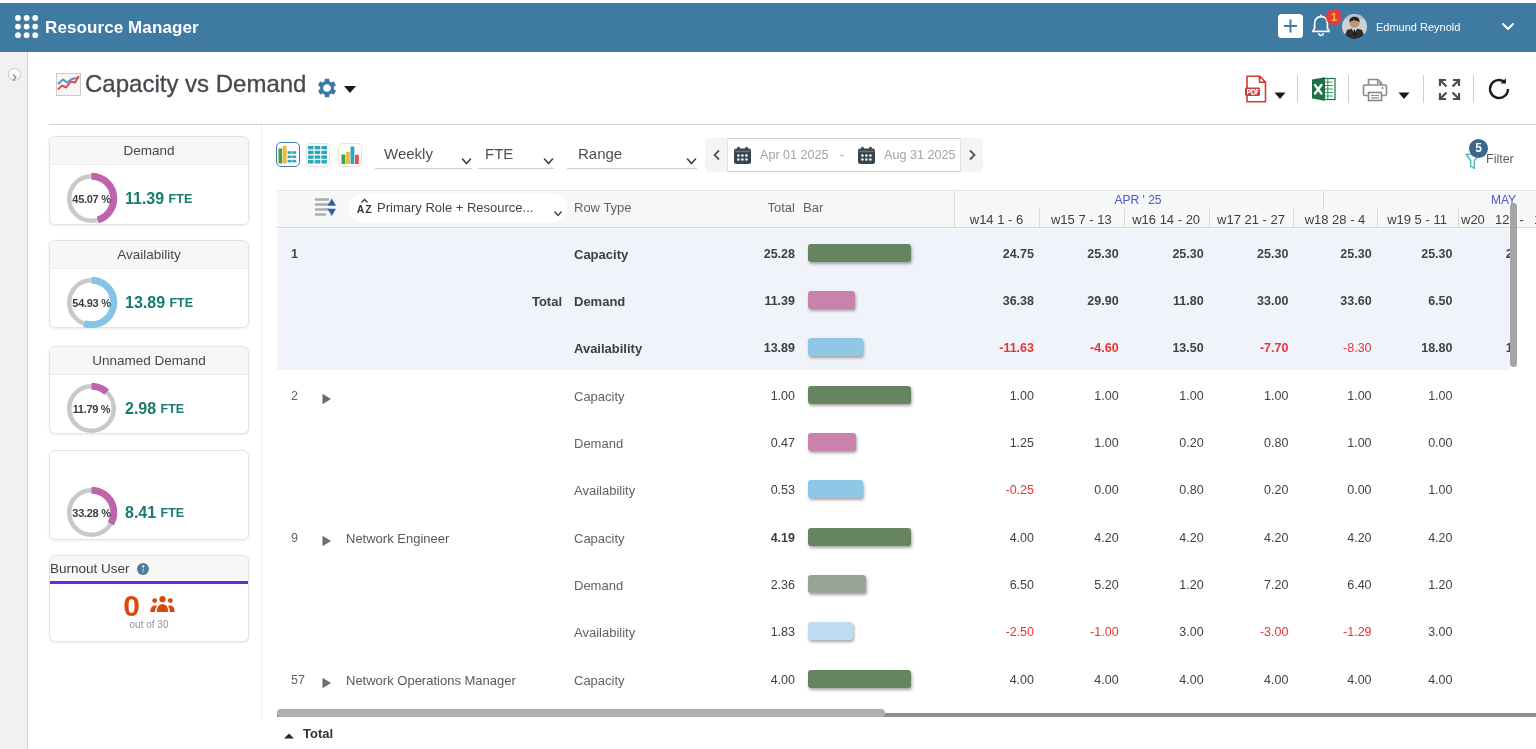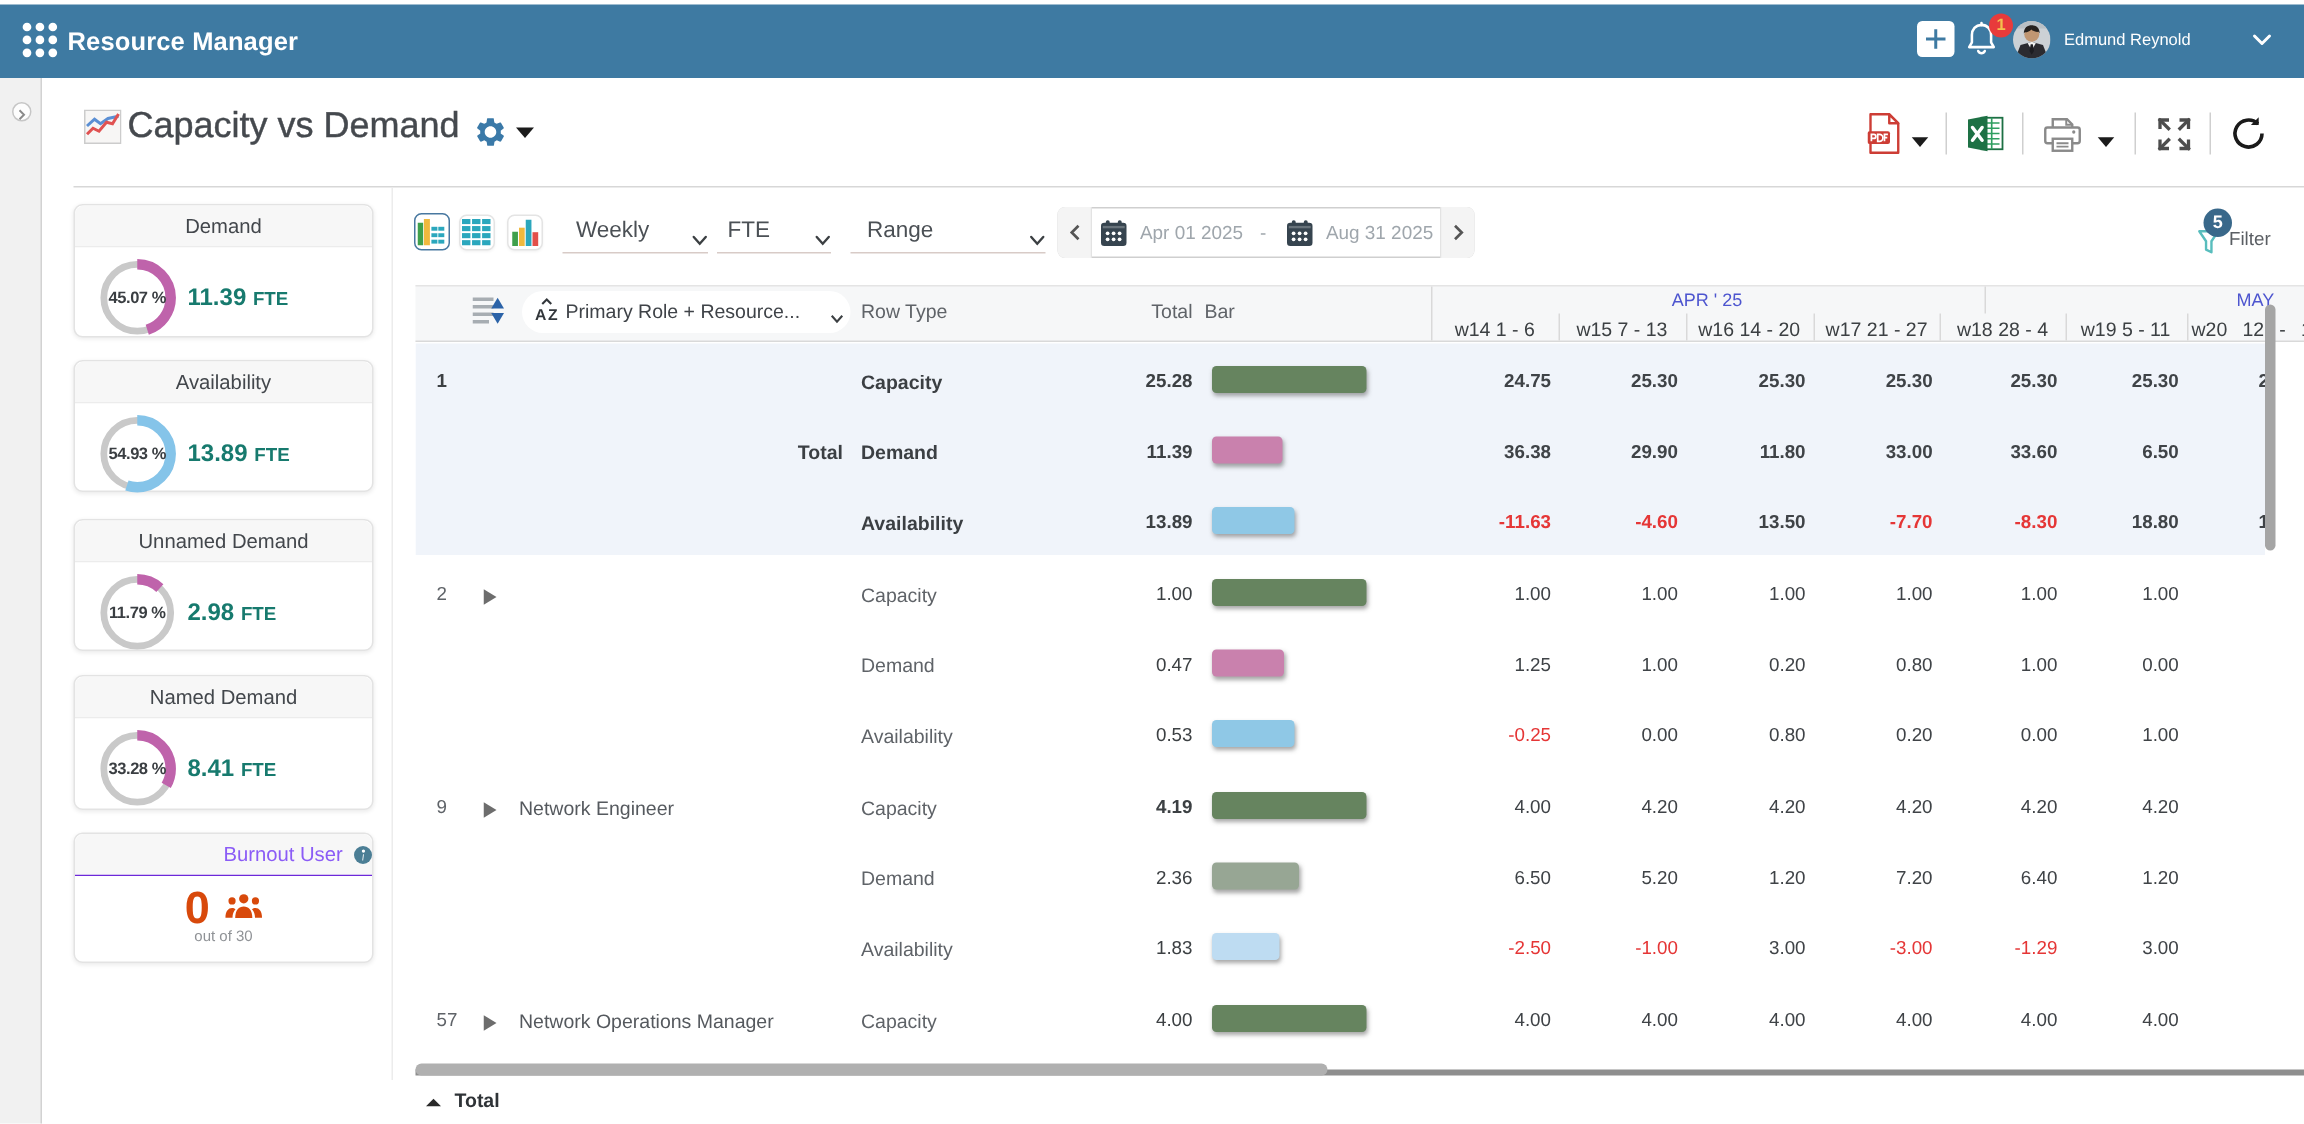--- a/index.html
+++ b/index.html
@@ -140,30 +140,29 @@
 <div class="card" style="top:346px;height:88px;">
     <div class="chd">Unnamed Demand</div>
     <div style="position:absolute;left:15px;top:35px;width:53px;height:53px;"><svg width="53" height="53" viewBox="0 0 53 53">
         <circle cx="26.5" cy="26.5" r="22.3" fill="none" stroke="#c9c9c9" stroke-width="4.5"></circle>
         <circle cx="26.5" cy="26.5" r="22.3" fill="none" stroke="#bf63ab" stroke-width="7" stroke-dasharray="16.52 140.12" transform="rotate(-90 26.5 26.5)" stroke-linecap="butt"></circle>
       </svg></div>
     <div style="position:absolute;left:15px;top:35px;width:53px;height:53px;display:flex;align-items:center;justify-content:center;font-size:11px;font-weight:bold;color:#3a3e42;letter-spacing:-0.3px;">11.79 %</div>
     <div style="position:absolute;left:75px;top:35px;width:118px;height:53px;display:flex;align-items:center;color:#177a6e;font-weight:bold;font-size:16px;white-space:nowrap;">2.98&nbsp;<span style="font-size:12.5px;">FTE</span></div>
   </div>
 <div class="card" style="top:450px;height:90px;">
-    <div class="chd">Named Demand</div>
     <div style="position:absolute;left:15px;top:35px;width:53px;height:53px;"><svg width="53" height="53" viewBox="0 0 53 53">
         <circle cx="26.5" cy="26.5" r="22.3" fill="none" stroke="#c9c9c9" stroke-width="4.5"></circle>
         <circle cx="26.5" cy="26.5" r="22.3" fill="none" stroke="#bf63ab" stroke-width="7" stroke-dasharray="46.63 140.12" transform="rotate(-90 26.5 26.5)" stroke-linecap="butt"></circle>
       </svg></div>
     <div style="position:absolute;left:15px;top:35px;width:53px;height:53px;display:flex;align-items:center;justify-content:center;font-size:11px;font-weight:bold;color:#3a3e42;letter-spacing:-0.3px;">33.28 %</div>
     <div style="position:absolute;left:75px;top:35px;width:118px;height:53px;display:flex;align-items:center;color:#177a6e;font-weight:bold;font-size:16px;white-space:nowrap;">8.41&nbsp;<span style="font-size:12.5px;">FTE</span></div>
   </div>
 <div class="card" style="top:555px;height:87px;">
-    <div style="position:absolute;left:0px;top:0px;width:198px;height:28px;background:#f7f7f7;border-bottom:1px solid #6d28d9;border-radius:6px 6px 0 0;display:flex;align-items:center;justify-content:flex-end;font-size:13.5px;color:#8b5cf6;font-weight:500;">Burnout User&nbsp;&nbsp;<svg style="vertical-align:-2px" width="12" height="12" viewBox="0 0 12 12">
+    <div style="position:absolute;left:0px;top:0px;width:198px;height:28px;background:#f7f7f7;border-bottom:3px solid #6d28d9;border-radius:6px 6px 0 0;display:flex;align-items:center;justify-content:flex-start;font-size:13.5px;color:#404040;font-weight:500;">Burnout User&nbsp;&nbsp;<svg style="vertical-align:-2px" width="12" height="12" viewBox="0 0 12 12">
         <circle cx="6" cy="6" r="6" fill="#4b7e95"></circle>
         <circle cx="6.3" cy="3.4" r="1.1" fill="#fff"></circle>
         <path d="M6 5.5 L6.6 5.5 L6.1 9.6 L5.5 9.6 Z" fill="#fff"></path>
       </svg></div>
     <div style="position:absolute;left:0px;top:33px;width:198px;height:26px;text-align:center;"><span style="font-size:30px;font-weight:800;color:#d8490b;vertical-align:middle;">0</span><span style="display:inline-block;width:10px;"></span><span style="vertical-align:middle;display:inline-block;"><svg width="25" height="18" viewBox="0 0 25 18" fill="#d8490b">
           <circle cx="12.5" cy="4.2" r="3.1"></circle>
           <path d="M6.8 17 C6.8 11.5 9.3 9.3 12.5 9.3 C15.7 9.3 18.2 11.5 18.2 17 Z"></path>
           <circle cx="4.7" cy="5.6" r="2.4"></circle>
           <path d="M0.3 16.9 C0.3 12.6 2.2 10.4 4.7 10.4 C5.6 10.4 6.4 10.7 7 11.2 C5.7 12.6 5 14.6 5 16.9 Z"></path>
           <circle cx="20.3" cy="5.6" r="2.4"></circle>
@@ -325,21 +324,21 @@
     <div class="num" style="left:1208.7px;top:278px;width:79.7px;line-height:47px;font-weight:bold;color:#3f4347;">33.00</div>
     <div class="num" style="left:1293.4px;top:278px;width:78.2px;line-height:47px;font-weight:bold;color:#3f4347;">33.60</div>
     <div class="num" style="left:1376.6px;top:278px;width:75.9px;line-height:47px;font-weight:bold;color:#3f4347;">6.50</div>
     <div style="position:absolute;left:574px;top:325px;width:110px;height:47px;font-size:13px;font-weight:bold;color:#3b3f43;line-height:47px;">Availability</div>
     <div class="num" style="left:715px;top:325px;width:80px;line-height:47px;font-weight:bold;color:#3c4043;">13.89</div>
     <div class="bar" style="left:808px;top:337.5px;width:55px;background:#8fc8e6;"></div>
     <div class="num" style="left:954.0px;top:325px;width:80.0px;line-height:47px;font-weight:bold;color:#e53636;">-11.63</div>
     <div class="num" style="left:1039.0px;top:325px;width:79.6px;line-height:47px;font-weight:bold;color:#e53636;">-4.60</div>
     <div class="num" style="left:1123.6px;top:325px;width:80.1px;line-height:47px;font-weight:bold;color:#3f4347;">13.50</div>
     <div class="num" style="left:1208.7px;top:325px;width:79.7px;line-height:47px;font-weight:bold;color:#e53636;">-7.70</div>
-    <div class="num" style="left:1293.4px;top:325px;width:78.2px;line-height:47px;font-weight:bold;color:#e53636;">-8.30</div>
+    <div class="num" style="left:1293.4px;top:325px;width:78.2px;line-height:47px;font-weight:normal;color:#e53636;">-8.30</div>
     <div class="num" style="left:1376.6px;top:325px;width:75.9px;line-height:47px;font-weight:bold;color:#3f4347;">18.80</div>
     <div class="num" style="left:1457.5px;top:325px;width:79.5px;line-height:47px;font-weight:bold;color:#3f4347;">13.30</div>
     <div style="position:absolute;left:291px;top:373px;width:20px;height:47px;font-size:12.5px;font-weight:normal;color:#5f6368;line-height:47px;">2</div>
     <div style="position:absolute;left:321px;top:391px;width:11px;height:12px;"><svg width="11" height="12">
         <path d="M1.5 0.8 L10 6 L1.5 11.2 Z" fill="#6d6d6d"></path>
       </svg></div>
     <div style="position:absolute;left:574px;top:373px;width:110px;height:47px;font-size:13px;font-weight:normal;color:#5f6368;line-height:47px;">Capacity</div>
     <div class="num" style="left:715px;top:373px;width:80px;line-height:47px;font-weight:normal;color:#3c4043;">1.00</div>
     <div class="bar" style="left:808px;top:385.5px;width:103px;background:#66845f;"></div>
     <div class="num" style="left:954.0px;top:373px;width:80.0px;line-height:47px;font-weight:normal;color:#3f4347;">1.00</div>

